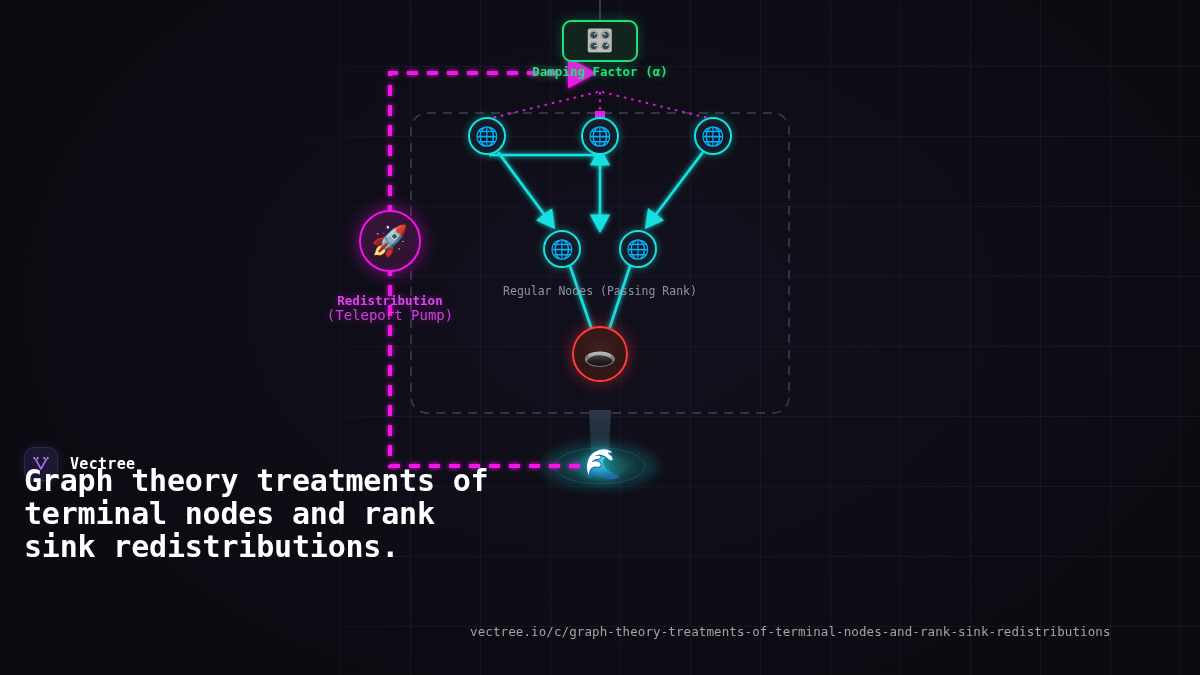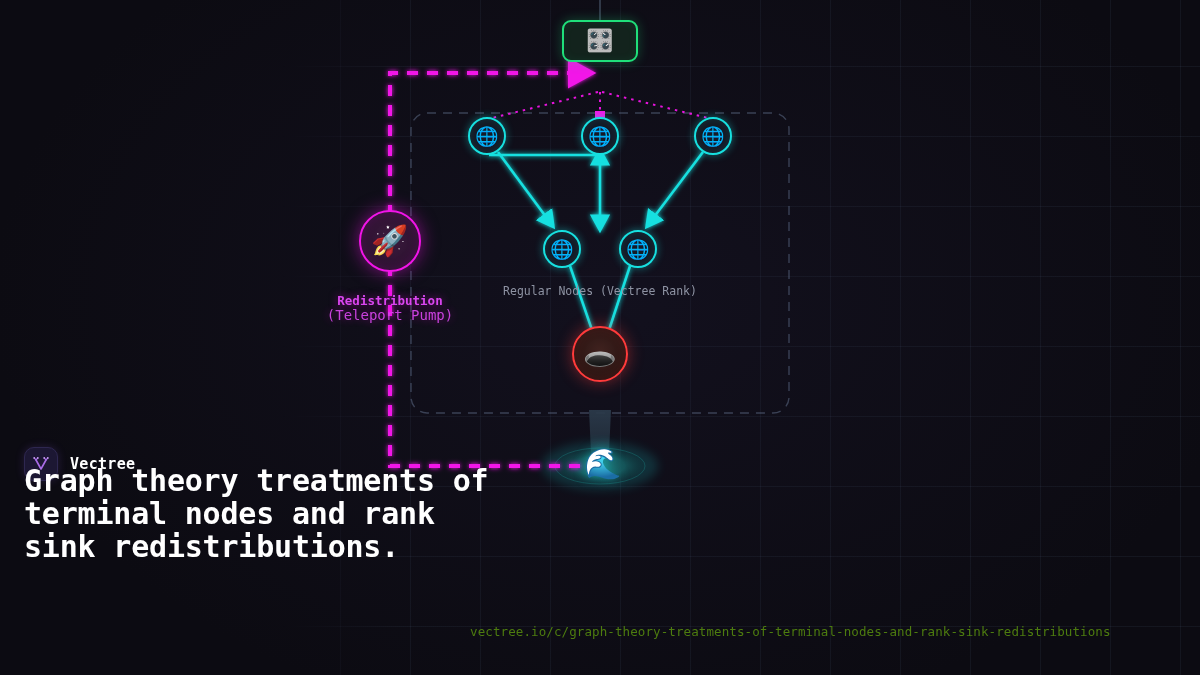--- a/index.html
+++ b/index.html
@@ -118,21 +118,21 @@
     font-family:"DejaVu Sans Mono","Liberation Mono",monospace;
   }
   .headline{
     position:absolute;left:24px;top:464px;width:470px;
     color:#fff;font-size:30px;font-weight:700;line-height:33px;
     letter-spacing:-.2px;
     font-family:"DejaVu Sans Mono","Liberation Mono",monospace;
   }
   .url{
     position:absolute;left:470px;top:624px;
-    color:#4d7c0f;font-size:12.5px;letter-spacing:.1px;
+    color:#a3a3a3;font-size:12.5px;letter-spacing:.1px;
     font-family:"DejaVu Sans Mono","Liberation Mono",monospace;
   }
 </style>
 </head>
 <body>
 
 <div id="stage">
 
   <div class="bg-base"></div>
   <div class="bg-grid"></div>
@@ -200,20 +200,21 @@
       <path d="M602,92 L708,118"></path>
     </g>
     <rect x="595" y="111" width="10" height="7" fill="#f214e8"></rect>
 
     <line x1="600" y1="0" x2="600" y2="20" stroke="#3a4455" stroke-width="1.6"></line>
   </svg>
 
   <div class="damper-box">
     <span>🎛️</span>
   </div>
+  <div class="lbl lbl-damping">Damping Factor (α)</div>
 
   <div class="node node-pump" style="left:390px;top:241px;">
     <span>🚀</span>
   </div>
   <div class="lbl lbl-pump">
     <div>Redistribution</div>
     <div class="sub">(Teleport Pump)</div>
   </div>
 
   <div class="node node-globe" style="left:487px;top:136px;">
@@ -224,21 +225,21 @@
   </div>
   <div class="node node-globe" style="left:713px;top:136px;">
     <span>🌐</span>
   </div>
   <div class="node node-globe" style="left:562px;top:249px;">
     <span>🌐</span>
   </div>
   <div class="node node-globe" style="left:638px;top:249px;">
     <span>🌐</span>
   </div>
-  <div class="lbl lbl-regular">Regular Nodes (Vectree Rank)</div>
+  <div class="lbl lbl-regular">Regular Nodes (Passing Rank)</div>
 
   <div class="node node-terminal" style="left:600px;top:354px;">
     <span>🕳️</span>
   </div>
 
   <div class="sink-emoji" style="left:600px;top:466px;">🌊</div>
 
   <div class="brand">
     <div class="brand-logo">
       <svg width="20" height="20" viewBox="0 0 20 20">

